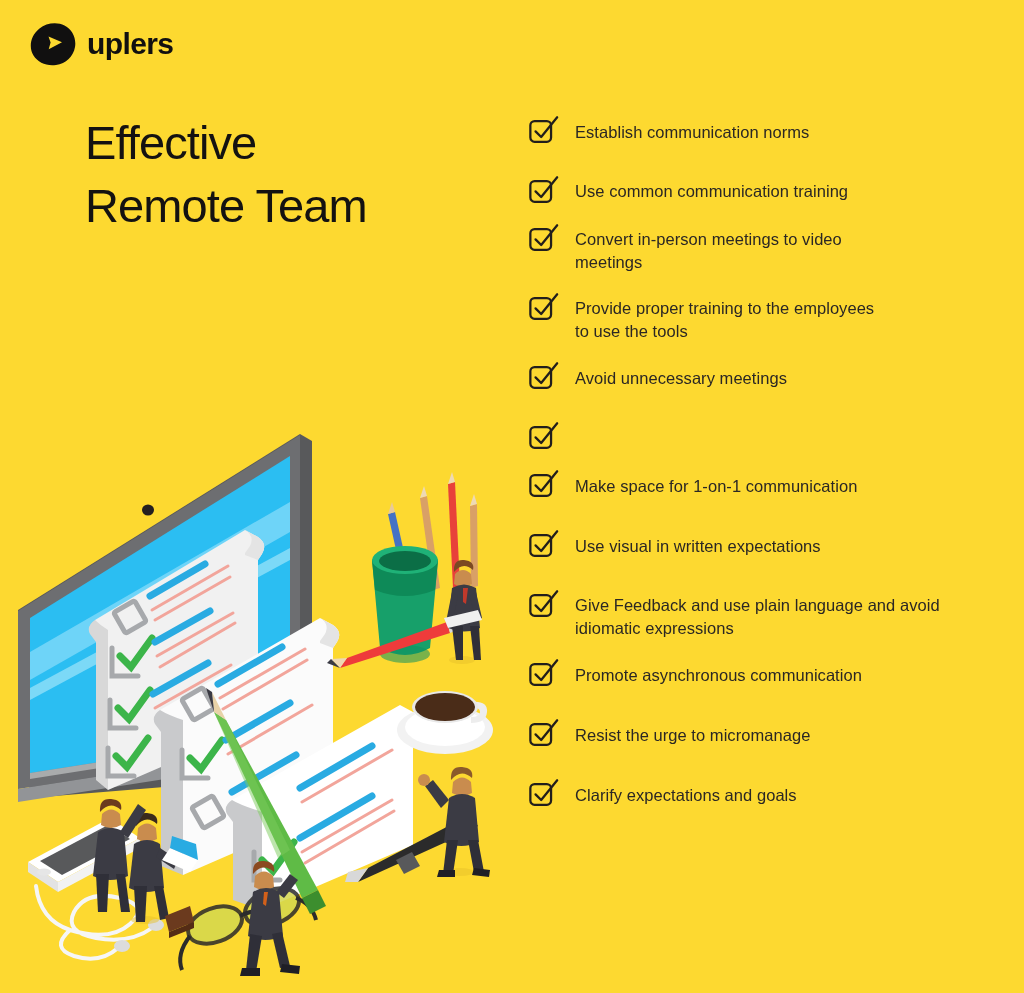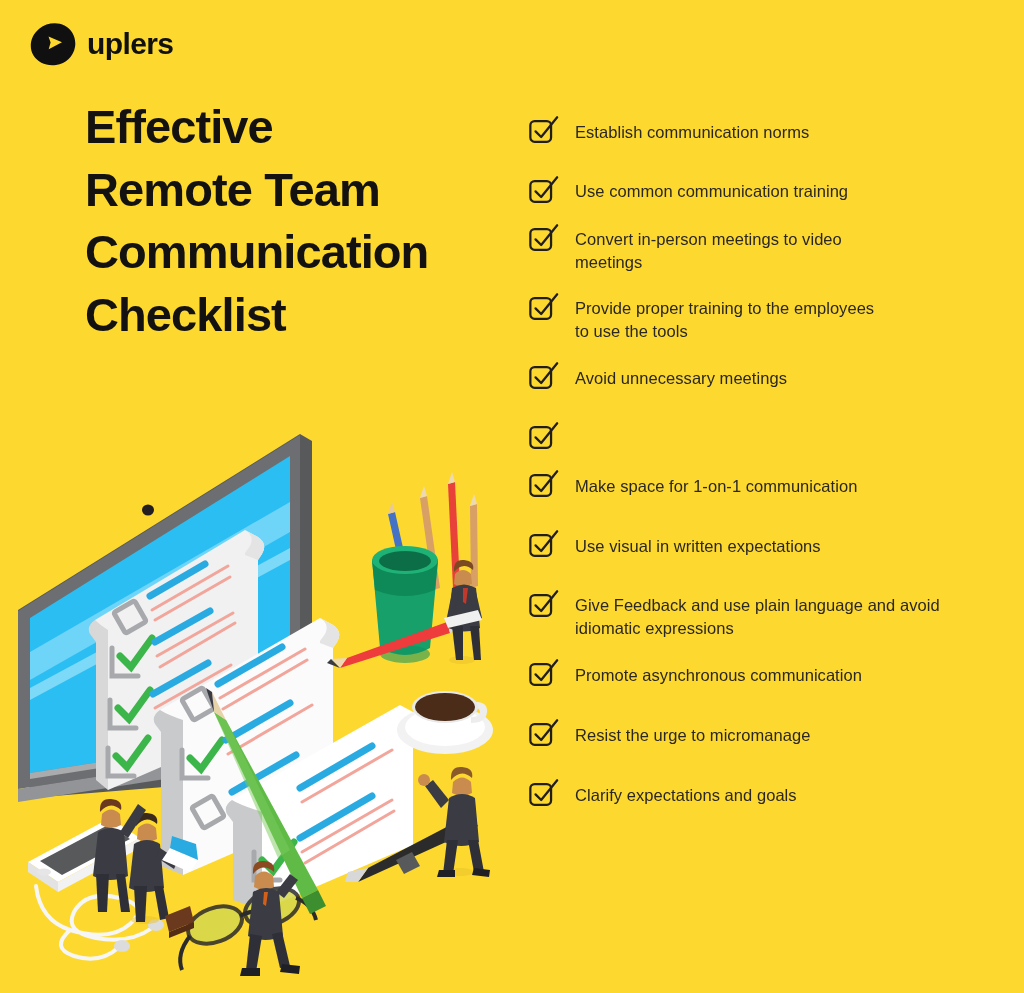--- a/index.html
+++ b/index.html
@@ -12,22 +12,22 @@
   }
   .page{ position:relative; width:1024px; height:970px; }
 
   
   .logo{ position:absolute; left:30px; top:22px; display:flex; align-items:center; gap:11px; }
   .logo-mark{ width:46px; height:44px; display:block; }
   .logo-text{ font-size:30px; font-weight:700; color:#111010; letter-spacing:-0.6px; line-height:1; }
 
   
   .title{
-    position:absolute; left:85px; top:96px; width:430px;
-    font-size:47px; font-weight:700; color:#141211;
+    position:absolute; left:85px; top:112px; width:430px;
+    font-size:47px; font-weight:400; color:#141211;
     line-height:1.33; letter-spacing:-0.9px;
   }
 
   
   .checklist{ position:absolute; left:528px; top:118px; width:470px; }
   .check-item{ display:flex; align-items:flex-start; margin-bottom:20px; }
   .check-item.one-line{ margin-bottom:32px;align-items:center; }
   .cb{ flex:0 0 auto; width:32px; height:32px; margin-right:15px; margin-top:-4px; }
   .ci-label{
     font-size:16.5px; color:#2b2724; line-height:1.42;
@@ -47,22 +47,21 @@
     <svg class="logo-mark" viewBox="0 0 46 44">
       <path d="M9.5 6.5C16 1 27 -0.5 34.5 3.5c8 4.2 12 13 10.5 21.5C43.4 34.5 36 41.5 26 43c-9.5 1.4-18-2.5-22.5-9.5C-1 26.5 -0.5 14.5 9.5 6.5Z" fill="#111010"></path>
       <path d="M18.5 14.5 32 20.2 18.7 27.2 20.6 20.6Z" fill="#FDD930"></path>
     </svg>
     <span class="logo-text">uplers</span>
   </div>
 
   <h1 class="title">
     <span>Effective</span><br>
     <span>Remote Team</span><br>
-    <span>Communication</span><br>
-    <span>Checklist</span>
+    <br>
   </h1>
 
   <div class="checklist">
 
     <div class="check-item one-line">
       <svg class="cb" viewBox="0 0 34 34">
         <rect x="2.5" y="7.5" width="22" height="22" rx="4.5" fill="none" stroke="#221E1C" stroke-width="2.4"></rect>
         <path d="M8 18.5 L14 24.5 L31 3.5" fill="none" stroke="#221E1C" stroke-width="2.4" stroke-linecap="round" stroke-linejoin="round"></path>
       </svg>
       <div class="ci-label">Establish communication norms</div>

